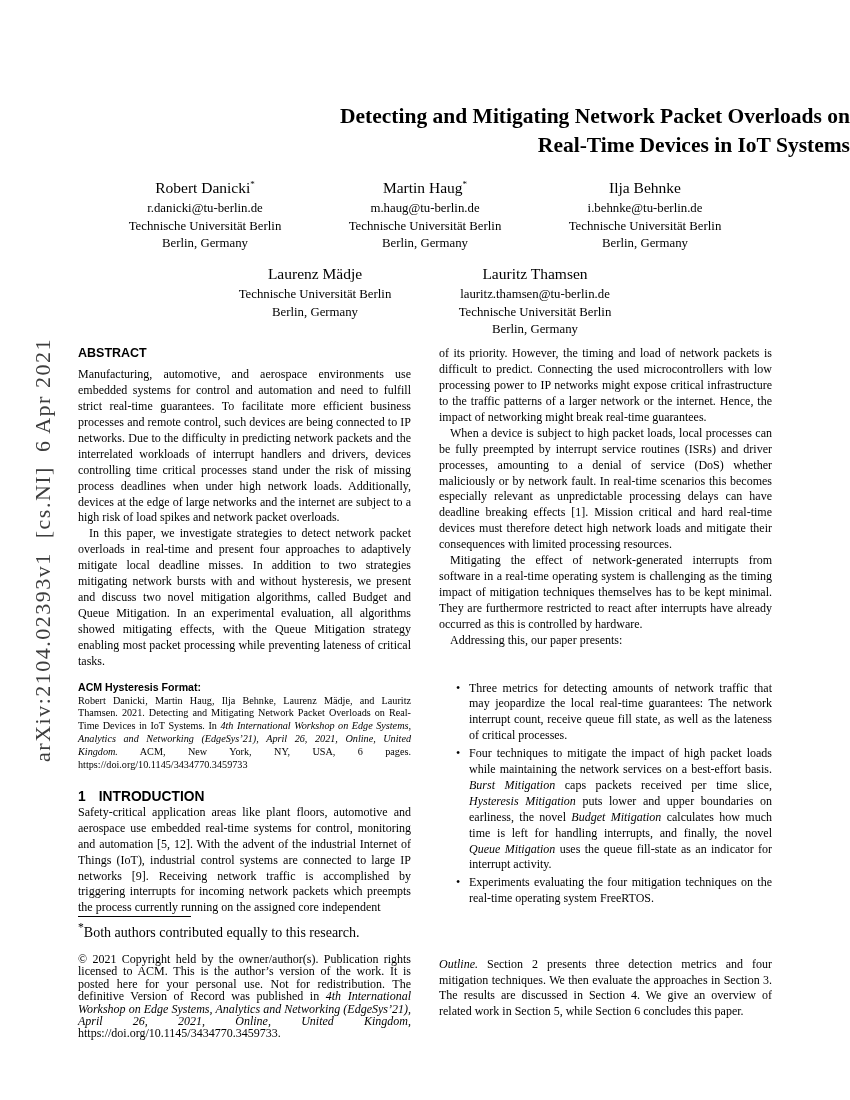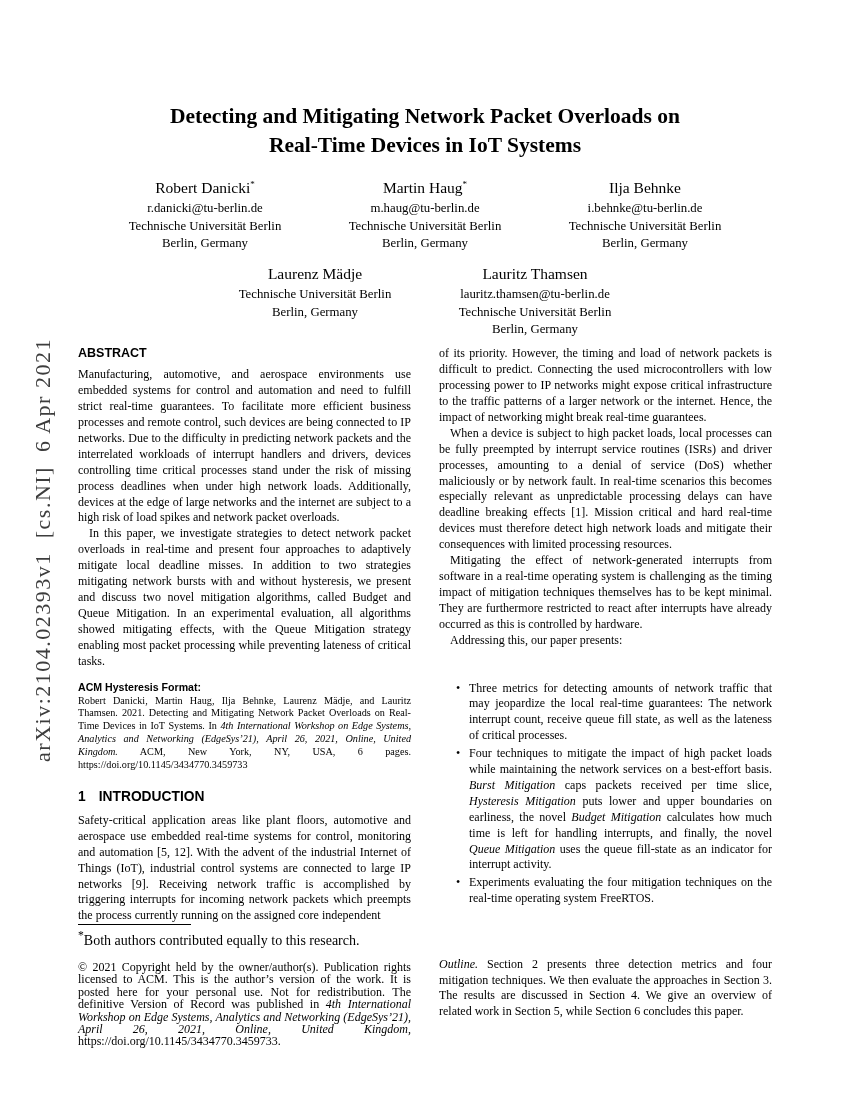--- a/index.html
+++ b/index.html
@@ -23,21 +23,21 @@
     text-align:center;
     font-size:22px;
     letter-spacing:1.5px;
     color:#3d3d3d;
     white-space:pre;
   }
 
   
   .header { padding-top:102px; }
   .title {
-    text-align:center;
+    text-align:right;
     font-size:21.5px;
     font-weight:bold;
     line-height:1.33;
   }
   .title span { display:block; }
 
   .authors-row { display:flex; justify-content:center; }
   .row1 { margin-top:20px; }
   .row2 { margin-top:13px; }
   .author { width:220px; text-align:center; }
@@ -86,21 +86,21 @@
     font-size:10.2px;
     line-height:12.9px;
     text-align:justify;
   }
   h2.section-heading {
     font-family:"Liberation Sans", sans-serif;
     font-size:13.8px;
     line-height:16px;
     font-weight:bold;
     margin-top:17px;
-    margin-bottom:8px;
+    margin-bottom:0;
   }
   .sec-num { margin-right:13px; }
 
   .footblock { margin-top:auto; }
   .footrule { width:113px; border-top:0.9px solid #000; margin-bottom:4px; }
   .footnote { font-size:14px; line-height:13px; }
   .copyright { margin-top:14px; }
   .copyright .conf-line { font-size:10px; line-height:12.4px; font-style:italic; }
   .copyright .copy-text { font-size:12px; line-height:12.4px; text-align:justify; }
 

